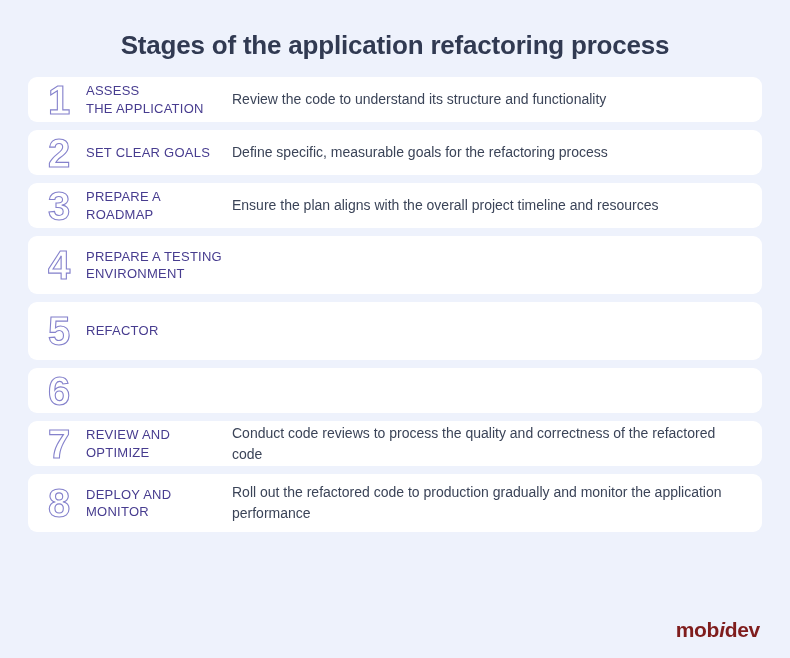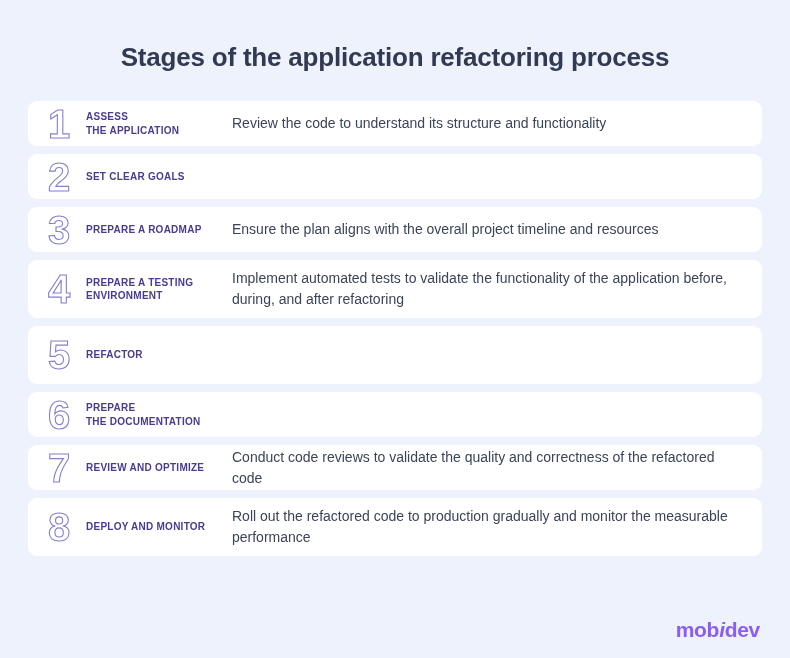--- a/index.html
+++ b/index.html
@@ -25,21 +25,21 @@
     display: flex;
     flex-direction: column;
   }
 
   
   .title-wrap {
     padding: 30px 40px 16px 40px;
     text-align: center;
   }
   .title {
-    margin: 12px;
+    margin: 0;
     font-family: "Liberation Sans", sans-serif;
     font-size: 26px;
     font-weight: bold;
     letter-spacing: -0.2px;
     color: #313a52;
     line-height: 1.2;
   }
 
   
   .steps {
@@ -80,22 +80,22 @@
     font-size: 40px;
     font-weight: bold;
     fill: none;
     stroke: #8582cc;
     stroke-width: 1.1px;
   }
 
   .step-label {
     flex: 0 0 142px;
     width: 142px;
-    font-size: 10px;
-    font-weight: bold;
+    font-size: 13px;
+    font-weight: normal;
     letter-spacing: 0.25px;
     line-height: 1.35;
     color: #473c8f;
     text-transform: uppercase;
     padding-right: 6px;
     box-sizing: border-box;
   }
 
   .step-desc {
     flex: 1 1 auto;
@@ -110,21 +110,21 @@
     flex: 0 0 auto;
     padding: 12px 30px 18px 30px;
     display: flex;
     justify-content: flex-end;
     align-items: center;
   }
   .logo {
     font-family: "Liberation Sans", sans-serif;
     font-size: 21px;
     font-weight: bold;
-    color: #8b5cf6;
+    color: #7f1d1d;
     letter-spacing: -0.3px;
     line-height: 1;
     white-space: nowrap;
   }
   .logo .logo-i {
     font-style: italic;
   }
 </style>
 </head>
 <body>
@@ -152,20 +152,21 @@
 
     <div class="step-card">
       <div class="step-number">
         <svg width="40" height="44" viewBox="0 0 40 44" aria-hidden="true">
           <text x="4" y="36">2</text>
         </svg>
       </div>
       <div class="step-label">
         <div>SET CLEAR GOALS</div>
       </div>
+      <div class="step-desc">Define specific, measurable goals for the refactoring process</div>
     </div>
 
     <div class="step-card">
       <div class="step-number">
         <svg width="40" height="44" viewBox="0 0 40 44" aria-hidden="true">
           <text x="4" y="36">3</text>
         </svg>
       </div>
       <div class="step-label">
         <div>PREPARE A ROADMAP</div>
@@ -176,68 +177,63 @@
     <div class="step-card tall">
       <div class="step-number">
         <svg width="40" height="44" viewBox="0 0 40 44" aria-hidden="true">
           <text x="4" y="36">4</text>
         </svg>
       </div>
       <div class="step-label">
         <div>PREPARE A TESTING</div>
         <div>ENVIRONMENT</div>
       </div>
-      <div class="step-desc">Implement automated tests to validate the functionality of the application before, during, and after refactoring</div>
     </div>
 
     <div class="step-card tall">
       <div class="step-number">
         <svg width="40" height="44" viewBox="0 0 40 44" aria-hidden="true">
           <text x="4" y="36">5</text>
         </svg>
       </div>
       <div class="step-label">
         <div>REFACTOR</div>
       </div>
     </div>
 
     <div class="step-card">
       <div class="step-number">
         <svg width="40" height="44" viewBox="0 0 40 44" aria-hidden="true">
           <text x="4" y="36">6</text>
         </svg>
       </div>
-      <div class="step-label">
-        <div>PREPARE</div>
-        <div>THE DOCUMENTATION</div>
-      </div>
     </div>
 
     <div class="step-card">
       <div class="step-number">
         <svg width="40" height="44" viewBox="0 0 40 44" aria-hidden="true">
           <text x="4" y="36">7</text>
         </svg>
       </div>
       <div class="step-label">
         <div>REVIEW AND OPTIMIZE</div>
       </div>
-      <div class="step-desc">Conduct code reviews to validate the quality and correctness of the refactored code</div>
+      <div class="step-desc">Conduct code reviews to process the quality and correctness of the refactored code</div>
     </div>
 
     <div class="step-card tall">
       <div class="step-number">
         <svg width="40" height="44" viewBox="0 0 40 44" aria-hidden="true">
           <text x="4" y="36">8</text>
         </svg>
       </div>
       <div class="step-label">
         <div>DEPLOY AND MONITOR</div>
       </div>
-      <div class="step-desc">Roll out the refactored code to production gradually and monitor the measurable performance</div>
+      <div class="step-desc">Roll out the refactored code to production gradually and monitor the application performance</div>
     </div>
 
   </div>
 
   <div class="footer">
     <div class="logo"><span>mob</span><span class="logo-i">i</span><span>dev</span></div>
   </div>
 
 </div>
 

